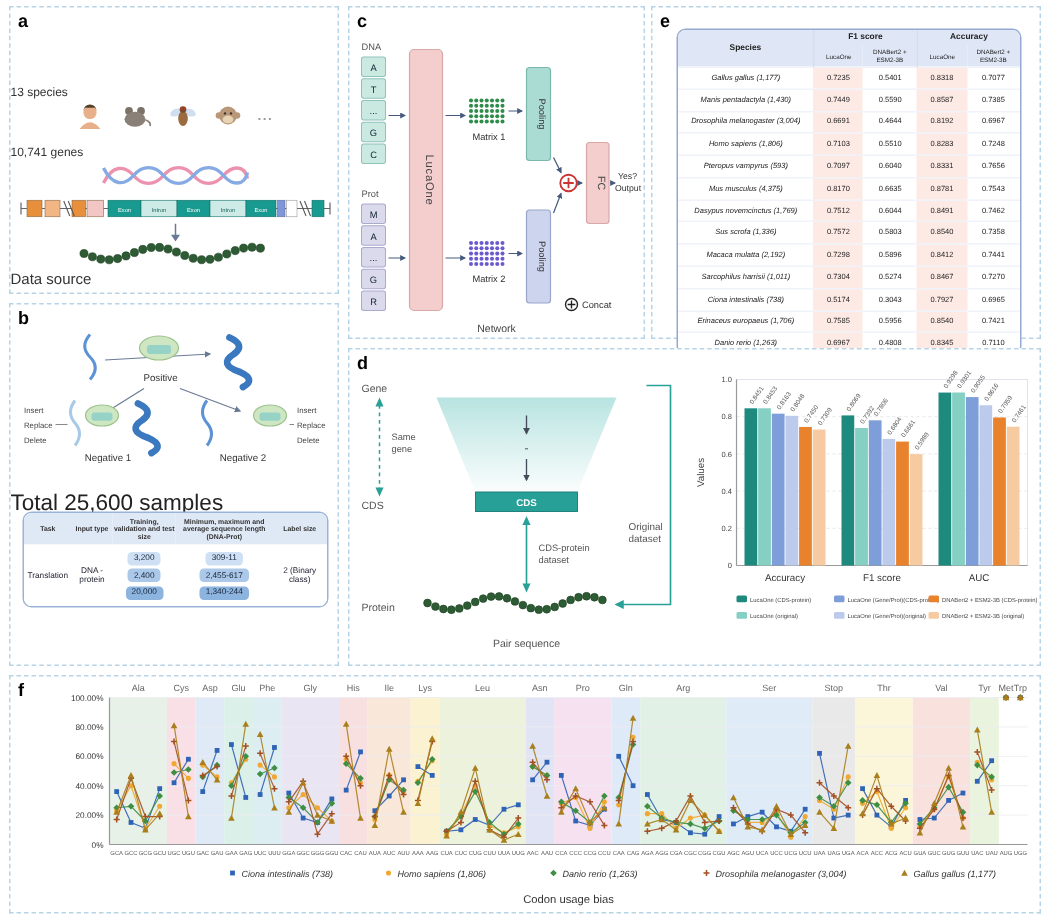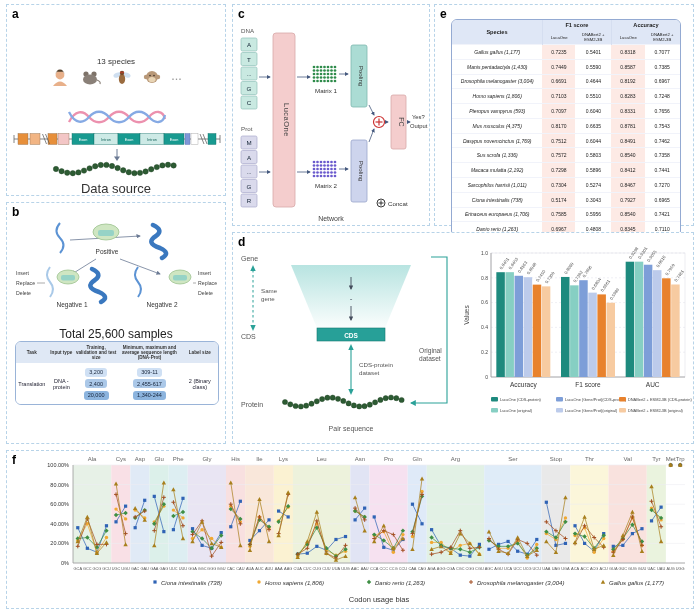--- a/index.html
+++ b/index.html
@@ -3,34 +3,34 @@
 <meta charset="utf-8">
 <style>
   html,body{margin:0;padding:0;background:#fff;}
   #root{position:relative;width:700px;height:615px;background:#ffffff;font-family:"Liberation Sans",sans-serif;overflow:hidden;}
   .panel{position:absolute;border:1.5px dashed #b7d3e8;background:#fff;box-sizing:border-box;}
   .plabel{position:absolute;left:5px;top:2px;font-weight:bold;font-size:12px;color:#000;z-index:5;}
   svg text{font-family:"Liberation Sans",sans-serif;}
   
   #panel-a{left:6px;top:4px;width:220px;height:192px;}
   .refseq{position:absolute;left:14px;top:18px;width:188px;height:29px;background:#e9f1fb;border:1px solid #d6e4f4;border-radius:6px;display:flex;align-items:center;justify-content:center;gap:7px;font-size:9px;color:#333;}
-  .acenter{position:absolute;left:0;right:0;text-align:center;color:#333;}
+  .acenter{position:absolute;left:0;right:0;text-align:left;color:#333;}
   .sp13{top:52px;font-size:8px;}
   .species-row{position:absolute;left:0;right:0;top:62px;display:flex;align-items:center;justify-content:center;gap:10px;}
   .ellipsis{color:#999;font-size:9px;font-weight:bold;letter-spacing:1px;}
   .genes{top:92px;font-size:8px;}
   .helix{position:absolute;left:60px;top:102px;}
   .genebar{position:absolute;left:5px;top:126px;}
   .adown{position:absolute;left:104px;top:144px;}
   .beadsa{position:absolute;left:45px;top:154px;}
-  .dsrc{top:176px;font-size:13px;}
+  .dsrc{top:176px;font-size:10px;}
   
   #panel-b{left:6px;top:202px;width:220px;height:242px;}
   #b-diagram{position:absolute;left:3px;top:14px;}
-  .btotal{top:124px;font-size:12px;color:#222;}
+  .btotal{top:124px;font-size:15px;color:#222;}
   .btable-wrap{position:absolute;left:8px;top:138px;width:202px;border:1px solid #9ab4d8;border-radius:6px;overflow:hidden;}
   table.btable{border-collapse:collapse;width:100%;}
   table.btable th{background:#dfe8f5;font-size:4.6px;font-weight:bold;color:#333;padding:3px 1px;text-align:center;vertical-align:middle;}
   table.btable td{font-size:5.5px;color:#223;padding:2px 1px;text-align:center;vertical-align:middle;background:#fff;}
   .chip{display:block;width:fit-content;margin:2.5px auto;padding:1.5px 4px;border-radius:3px;font-size:5.5px;color:#16243a;}
   .c1{background:#cfe0f4;} .c2{background:#abc8e8;} .c3{background:#8cb4de;}
   .bcap{top:228px;font-size:8px;font-weight:bold;color:#222;}
   
   #panel-c{left:232px;top:4px;width:198px;height:222px;}
   
@@ -81,20 +81,21 @@
       <svg width="20" height="20" viewBox="0 0 20 20">
         <circle cx="4" cy="10" r="2.2" fill="#b89878"></circle>
           <circle cx="16" cy="10" r="2.2" fill="#b89878"></circle>
         <circle cx="10" cy="10" r="6" fill="#b89878"></circle>
           <ellipse cx="10" cy="12.6" rx="3.6" ry="2.6" fill="#e8d4b4"></ellipse>
         <circle cx="8" cy="8.6" r="0.8" fill="#40342a"></circle>
           <circle cx="12" cy="8.6" r="0.8" fill="#40342a"></circle>
       </svg>
       <span class="ellipsis">...</span>
     </div>
+    <div class="acenter genes">10,741 genes</div>
     <svg class="helix" width="100" height="20" viewBox="0 0 100 20">
       <path d="M2,15 C8,3 16,3 22,10 C28,17 36,17 42,10 C48,3 56,3 62,10 C68,17 76,17 82,10 C88,3 96,3 98,12" fill="none" stroke="#ec91ae" stroke-width="2.3"></path>
       <path d="M2,5 C8,17 16,17 22,10 C28,3 36,3 42,10 C48,17 56,17 62,10 C68,3 76,3 82,10 C88,17 96,17 98,8" fill="none" stroke="#86aae4" stroke-width="2.3"></path>
     </svg>
     <svg class="genebar" id="a-genebar" width="210" height="17" viewBox="0 0 210 17">
         <line x1="2" y1="8" x2="208" y2="8" stroke="#666" stroke-width="0.8"></line>
         <line x1="2" y1="4" x2="2" y2="12" stroke="#666" stroke-width="0.8"></line>
         <line x1="208" y1="4" x2="208" y2="12" stroke="#666" stroke-width="0.8"></line>
         <rect x="6" y="2.5" width="10" height="11" fill="#e78f3a" stroke="#8a6a4a" stroke-width="0.4"></rect>
         <rect x="18" y="2.5" width="10" height="11" fill="#f2b584" stroke="#8a6a4a" stroke-width="0.4"></rect>

